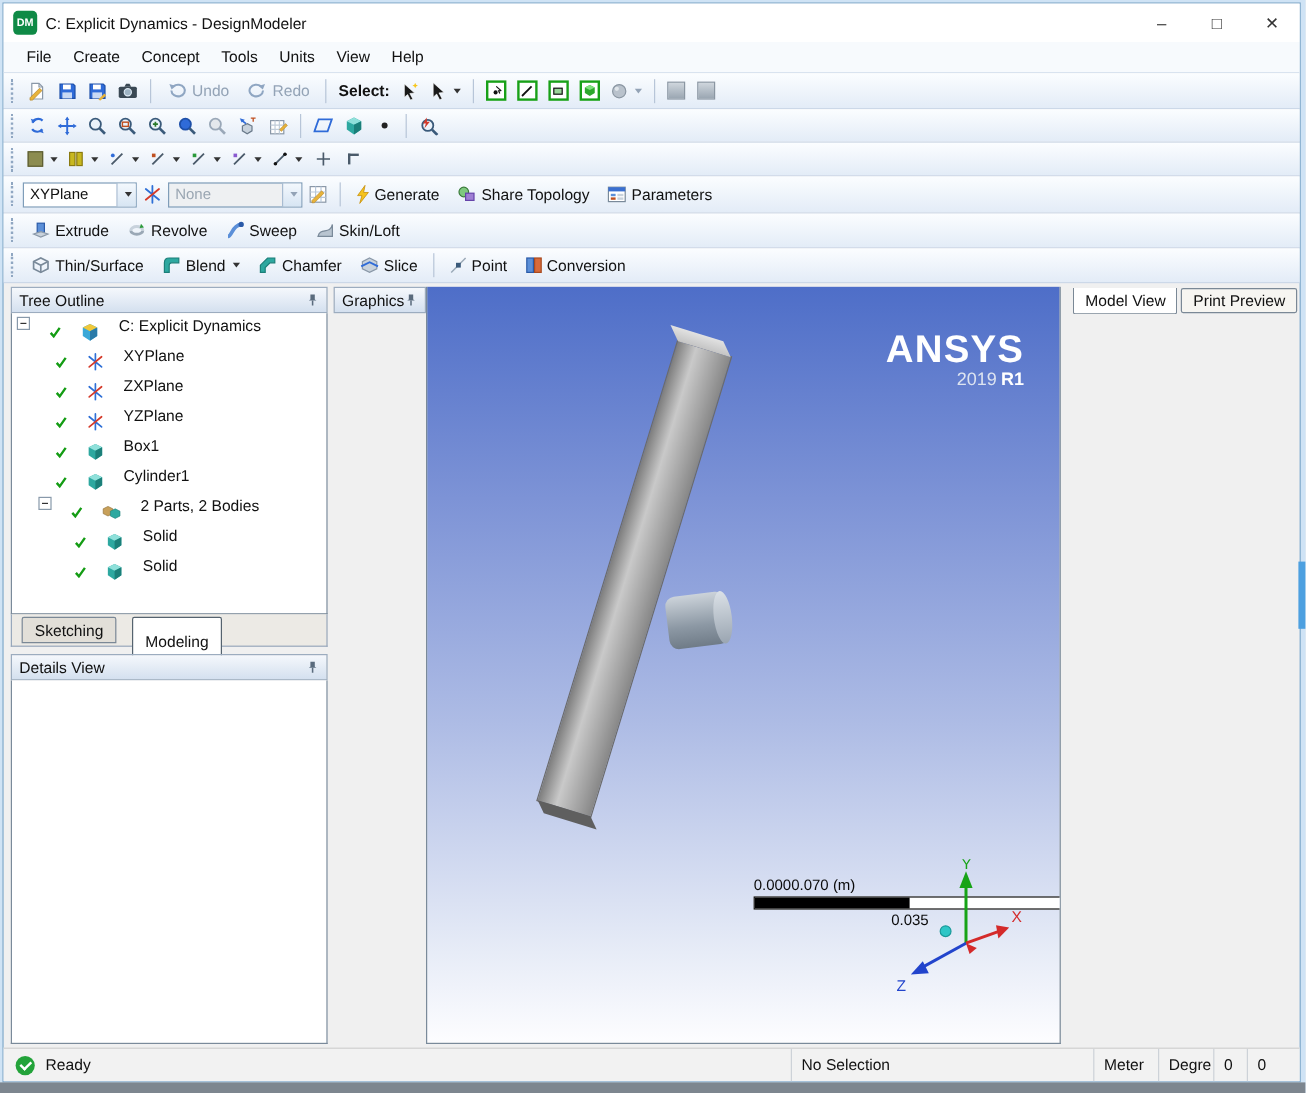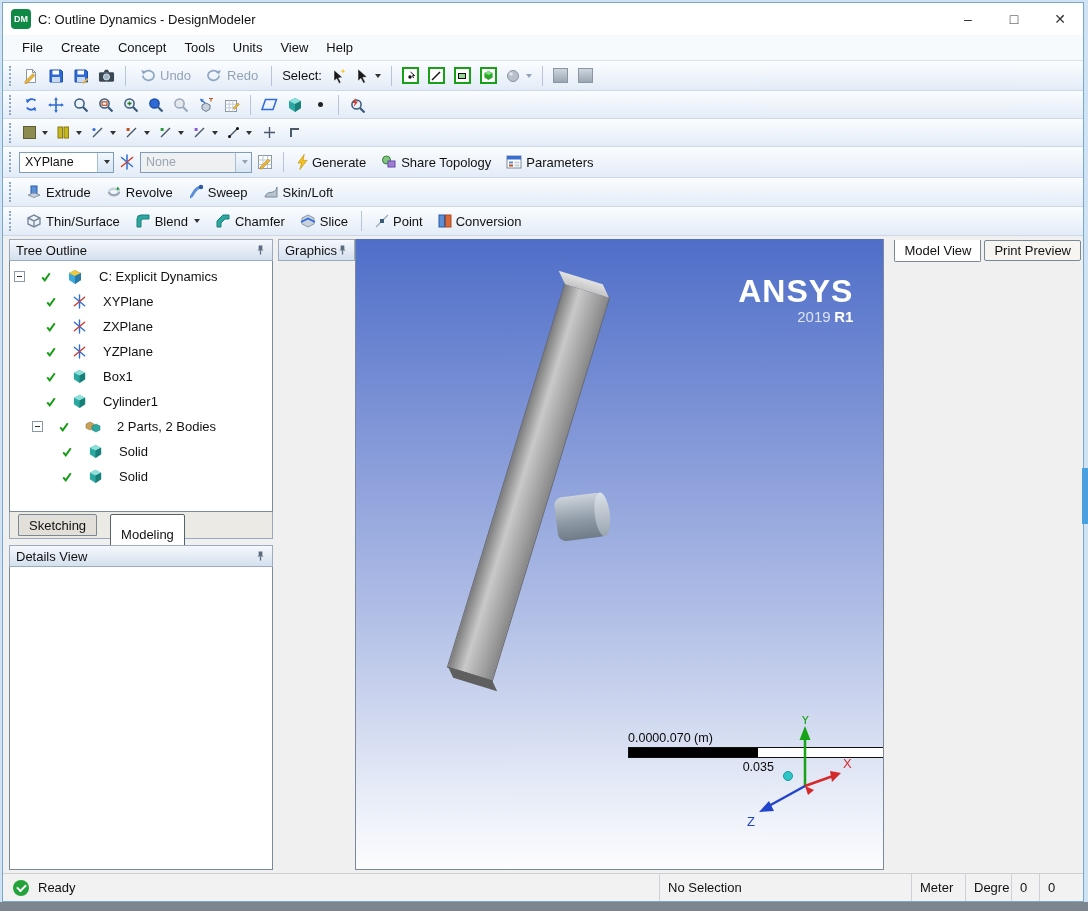--- a/index.html
+++ b/index.html
@@ -35,21 +35,21 @@
 .olsq{width:13px;height:13px;background:#8c8c50;border:1px solid #5e5e34}
 .bullet{width:5px;height:5px;border-radius:50%;background:#222;margin:0 4px}
 .corner{width:9px;height:9px;border-left:2px solid #4a5a6a;border-top:2px solid #4a5a6a;margin:0 3px}
 .graybox{width:15px;height:15px;background:linear-gradient(#cfd6dd,#9aa6b2);border:1px solid #8a96a2}
 
 .main{flex:1;display:flex;padding:3px 2px 3px 6px;gap:5px;min-height:0}
 .leftcol{width:264px;flex:0 0 264px;display:flex;flex-direction:column;min-height:0}
 .panel-header{height:22px;background:linear-gradient(#f5f8fc,#d4e0ef);border:1px solid #9cacbf;display:flex;align-items:center;justify-content:space-between;padding:0 6px;flex:0 0 auto}
 .tree-wrap{height:300px;display:flex;flex-direction:column;flex:0 0 auto}
 .tree{flex:1;background:#fff;border:1px solid #7a8a9a;border-top:none;overflow:hidden;padding-top:3px}
-.t-row{display:flex;align-items:center;height:25px;gap:16px;white-space:nowrap}
+.t-row{display:flex;height:25px;gap:16px;white-space:nowrap}
 .expander{width:11px;height:11px;border:1px solid #8899aa;background:#fff;display:inline-flex;align-items:center;justify-content:center;flex:0 0 auto}
 .expander::after{content:"";width:5px;height:1px;background:#333}
 .tree-tabs{height:27px;background:#eceae5;border:1px solid #98a8bc;border-top:none;display:flex;align-items:flex-start;padding:2px 0 0 8px;gap:13px;flex:0 0 auto}
 .ttab{height:22px;padding:0 10px;display:flex;align-items:center;border:1px solid #7a8896;background:#e2dfd8;border-radius:2px 2px 0 0}
 .ttab.active{background:#fff;height:40px;border-color:#55636f}
 .details-wrap{flex:1;margin-top:6px;display:flex;flex-direction:column;min-height:0}
 .details-body{flex:1;background:#fff;border:1px solid #7a8a9a;border-top:none}
 .rightcol{flex:1;display:flex;flex-direction:row;min-width:0}
 .viewport{position:relative;flex:1;border:1px solid #7a8a9a;border-top:none;overflow:hidden;background:linear-gradient(180deg,#4e6ec8 0%,#7d93d6 28%,#aebce5 58%,#e7ecf7 88%,#fdfdff 100%)}
 .view-tabs{height:26px;background:#f0f0f0;display:flex;align-items:flex-start;padding:1px 0 0 10px;gap:3px;flex:0 0 auto}
@@ -81,21 +81,21 @@
 .w-sel{width:252px}.w-len{width:54px}.w-ang{width:46px}.w-a{width:28px}.w-b{width:44px}
 .icon{display:inline-flex;align-items:center;justify-content:center}
 </style>
 </head>
 <body>
 
 <div class="window">
 
   <div class="titlebar">
     <div class="app-badge">DM</div>
-    <div class="title">C: Outline Dynamics - DesignModeler</div>
+    <div class="title">C: Explicit Dynamics - DesignModeler</div>
     <div class="win-controls">
       <div class="win-btn">–</div>
       <div class="win-btn">□</div>
       <div class="win-btn">✕</div>
     </div>
   </div>
 
   <div class="menubar">
     <div class="menu-item">File</div>
     <div class="menu-item">Create</div>
@@ -160,21 +160,21 @@
           <svg width="17" height="15" viewBox="0 0 18 16">
             <g transform="translate(18,0) scale(-1,1)">
               <path d="M4 8a6 5.2 0 1 0 1.8-3.8" fill="none" stroke="#8fa6c2" stroke-width="1.8"></path>
               <path d="M2.2 2.2 4.2 7 8 4Z" fill="#8fa6c2"></path>
             </g>
           </svg>
         </span>
         <span>Redo</span>
       </div>
     <div class="vsep"></div>
-    <span style="margin:0 4px;font-weight:normal">Select:</span>
+    <span style="margin:0 4px;font-weight:bold">Select:</span>
     <div class="tbtn">
         <span class="icon">
           <svg width="14" height="16" viewBox="0 0 14 16">
             <path d="M2 2l8.5 7.5-4 .4 2.5 4.5-1.9 1-2.4-4.6L2 13Z" fill="#1a1a1a" stroke="#fff" stroke-width=".5"></path>
             <path d="M11 1l.7 1.6 1.6.7-1.6.7L11 5.6l-.7-1.6-1.6-.7 1.6-.7Z" fill="#f7c61c"></path>
           </svg>
         </span>
       </div>
     <div class="tbtn">
         <span class="icon">

